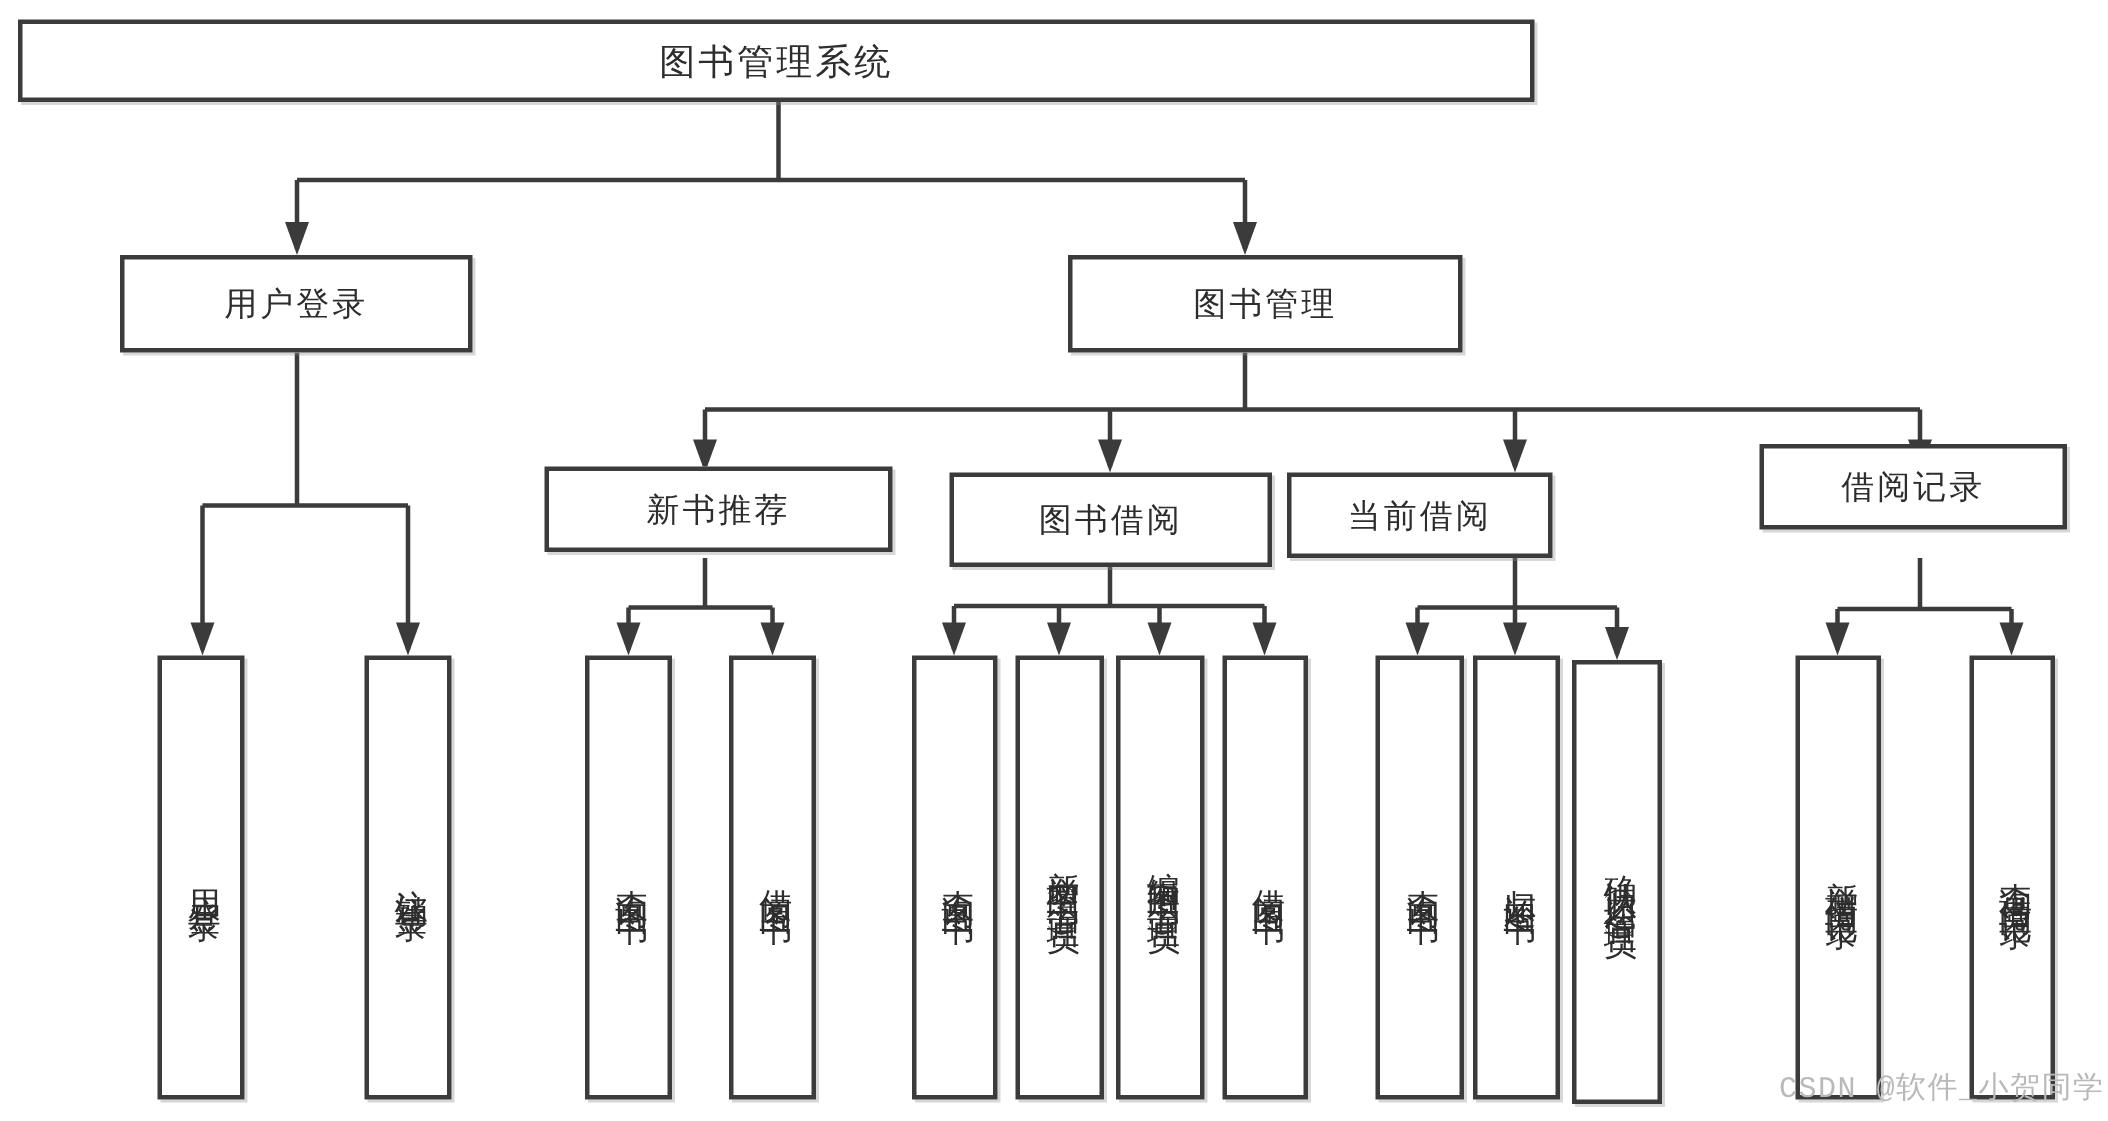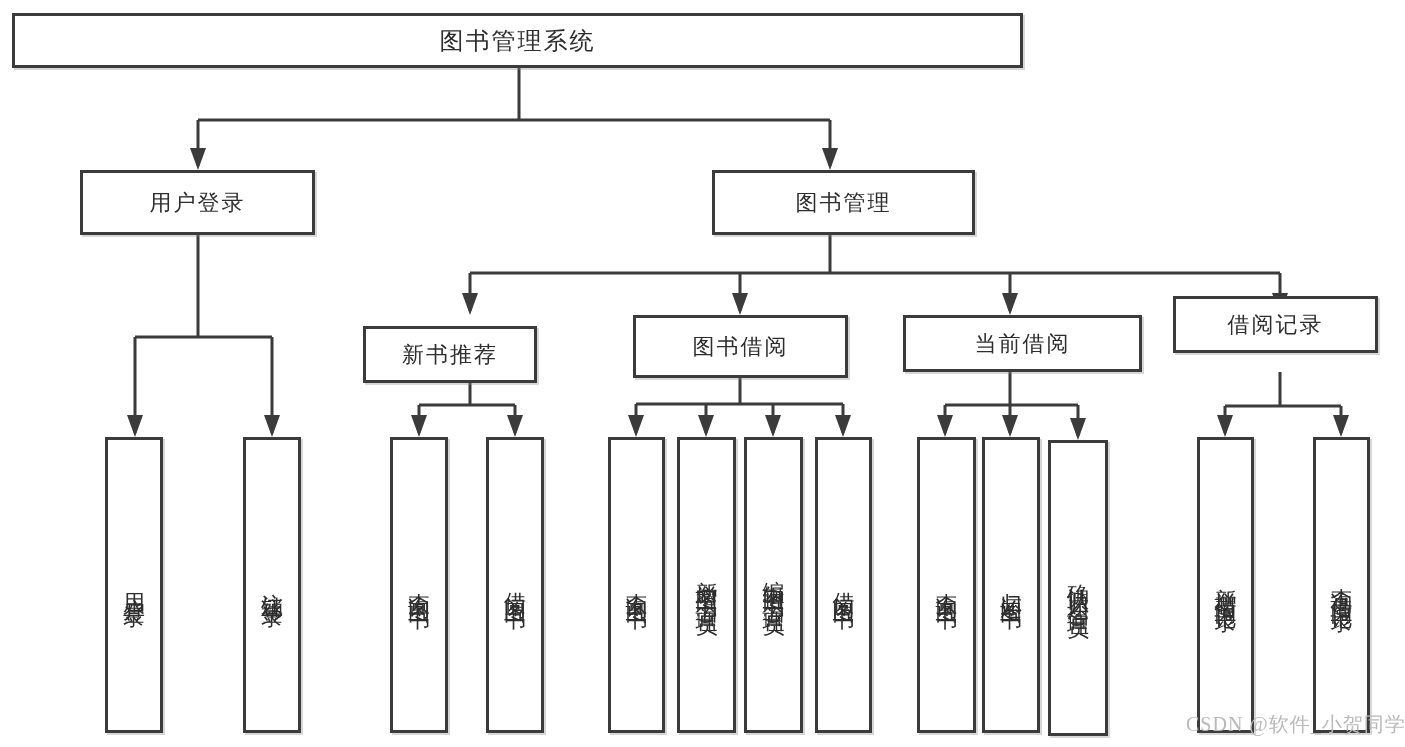--- a/index.html
+++ b/index.html
@@ -8,21 +8,21 @@
     --watermark: #b9b9b9;
     --background: #ffffff;
   }
   * { box-sizing: border-box; }
   html, body { margin: 0; padding: 0; background: var(--background); }
   .canvas {
     position: relative;
     width: 1405px;
     height: 747px;
     background: var(--background);
-    font-family: Liberation Serif, serif;
+    font-family: Liberation Mono, monospace;
     overflow: hidden;
   }
   .connectors {
     position: absolute;
     left: 0; top: 0;
     width: 1405px; height: 747px;
     z-index: 1;
   }
   .connectors path {
     stroke: var(--line);
@@ -114,27 +114,27 @@
     <span>图书管理系统</span>
   </div>
 
   <div class="hbox" style="left:80px;top:170px;width:235px;height:65px">
     <span>用户登录</span>
   </div>
   <div class="hbox" style="left:712px;top:170px;width:263px;height:65px">
     <span>图书管理</span>
   </div>
 
-  <div class="hbox" style="left:363px;top:326px;width:174px;height:57px">
+  <div class="hbox" style="left:363px;top:311px;width:232px;height:57px">
     <span>新书推荐</span>
   </div>
   <div class="hbox" style="left:633px;top:315px;width:215px;height:63px">
     <span>图书借阅</span>
   </div>
-  <div class="hbox" style="left:903px;top:315px;width:239px;height:57px">
+  <div class="hbox" style="left:858px;top:315px;width:177px;height:57px">
     <span>当前借阅</span>
   </div>
   <div class="hbox" style="left:1173px;top:296px;width:205px;height:57px">
     <span>借阅记录</span>
   </div>
 
   <div class="vbox" style="left:105px;top:437px;width:58px;height:296px">
     <span>用户登录</span>
   </div>
   <div class="vbox" style="left:243px;top:437px;width:58px;height:296px">

